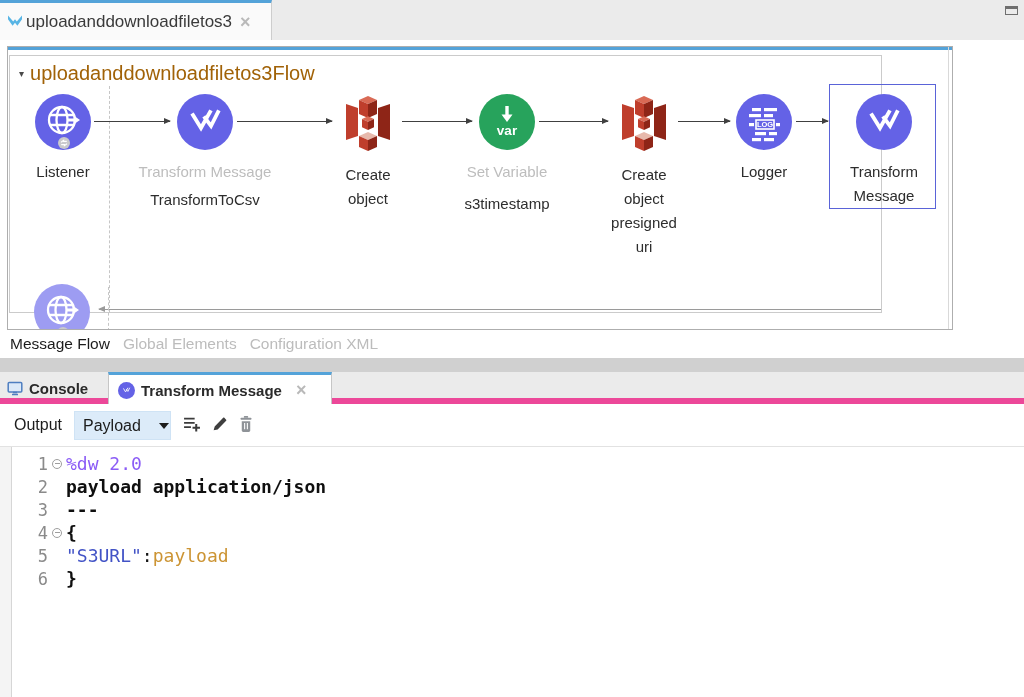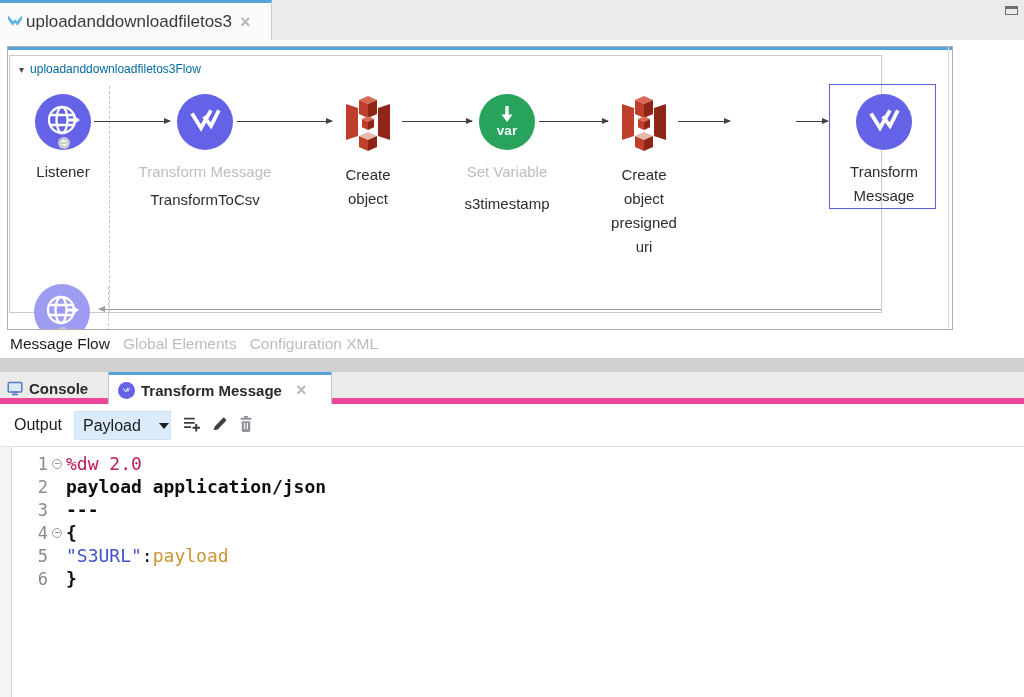--- a/index.html
+++ b/index.html
@@ -17,21 +17,21 @@
 
   
   #canvas { position:absolute; left:7px; top:46px; width:946px; height:284px; background:#fff;
             border:1px solid #aeaeae; overflow:hidden; }
   #canvas .blueline { position:absolute; left:0; top:0; width:100%; height:3px; background:var(--accent,#54a3d9); }
   #canvas .righttrack { position:absolute; right:3px; top:0; bottom:0; width:1px; background:#d9d9d9; }
 
   #flowbox { position:absolute; left:1px; top:8px; width:873px; height:258px; border:1px solid #cbcbcb; }
   .flowhead { position:absolute; left:9px; top:6px; display:flex; align-items:center; }
   .tri { color:#4a4a4a; font-size:10px; margin-right:6px; }
-  .flowtitle { font-size:12px; color:#0369a1; }
+  .flowtitle { font-size:20px; color:#a16207; }
 
   .dash1 { position:absolute; left:99px; top:30px; height:227px; border-left:1px dashed #c6c6c6; }
   .dash2 { position:absolute; left:100px; top:240px; height:44px; border-left:1px dashed #c6c6c6; }
 
   .comp { position:absolute; top:38px; width:120px; text-align:center; }
   .circ { width:56px; height:56px; border-radius:50%; margin:0 auto; display:flex; align-items:center; justify-content:center; }
   .purple { background:var(--purple,#6462e6); }
   .purple-light { background:var(--purple_light,#9d9cf2); }
   .green { background:var(--green,#27a35c); }
   .s3wrap { width:60px; height:62px; margin:-3px auto 0; }
@@ -83,21 +83,21 @@
 
   
   #codearea { position:absolute; left:0; top:447px; width:1024px; height:250px; background:#fff; }
   .gutter { position:absolute; left:0; top:0; bottom:0; width:12px; background:#f4f4f4; border-right:1px solid #d6d6d6; }
   #code { position:absolute; left:12px; top:5px; right:0; font-family:"DejaVu Sans Mono", monospace; font-size:18px; }
   .cline { height:23px; display:flex; align-items:center; }
   .lnum { width:36px; text-align:right; color:#8a8a8a; font-size:17px; flex:none; }
   .foldcol { width:18px; display:flex; align-items:center; justify-content:center; flex:none; }
   .fold { width:10px; height:10px; border:1px solid #9e9e9e; border-radius:50%;
           background:linear-gradient(#9e9e9e,#9e9e9e) center/5px 1px no-repeat; }
-  .t-plain { color:#be185d; }
+  .t-plain { color:#8b5cf6; }
   .t-kw { color:#0f0f0f; font-weight:bold; }
   .t-str { color:var(--string_blue,#4253c6); }
   .t-p { color:#141414; }
   .t-var { color:var(--payload_orange,#cc9433); }
 </style>
 </head>
 <body>
 
 <svg width="0" height="0" style="position:absolute" aria-hidden="true">
   <defs>
@@ -254,20 +254,28 @@
 
       <div class="comp" style="left:574px">
         <div class="s3wrap">
           <svg width="60" height="62">
               <use href="#i-s3"></use>
             </svg>
         </div>
         <div class="clabel w80">Create object presigned uri</div>
       </div>
 
+      <div class="comp" style="left:694px">
+        <div class="circ purple">
+          <svg width="56" height="56">
+              <use href="#i-log"></use>
+            </svg>
+        </div>
+        <div class="clabel">Logger</div>
+      </div>
 
       <div class="comp" style="left:814px">
         <div class="circ purple">
           <svg width="56" height="56">
               <use href="#i-dw"></use>
             </svg>
         </div>
         <div class="clabel w100">Transform Message</div>
       </div>
     </div>

